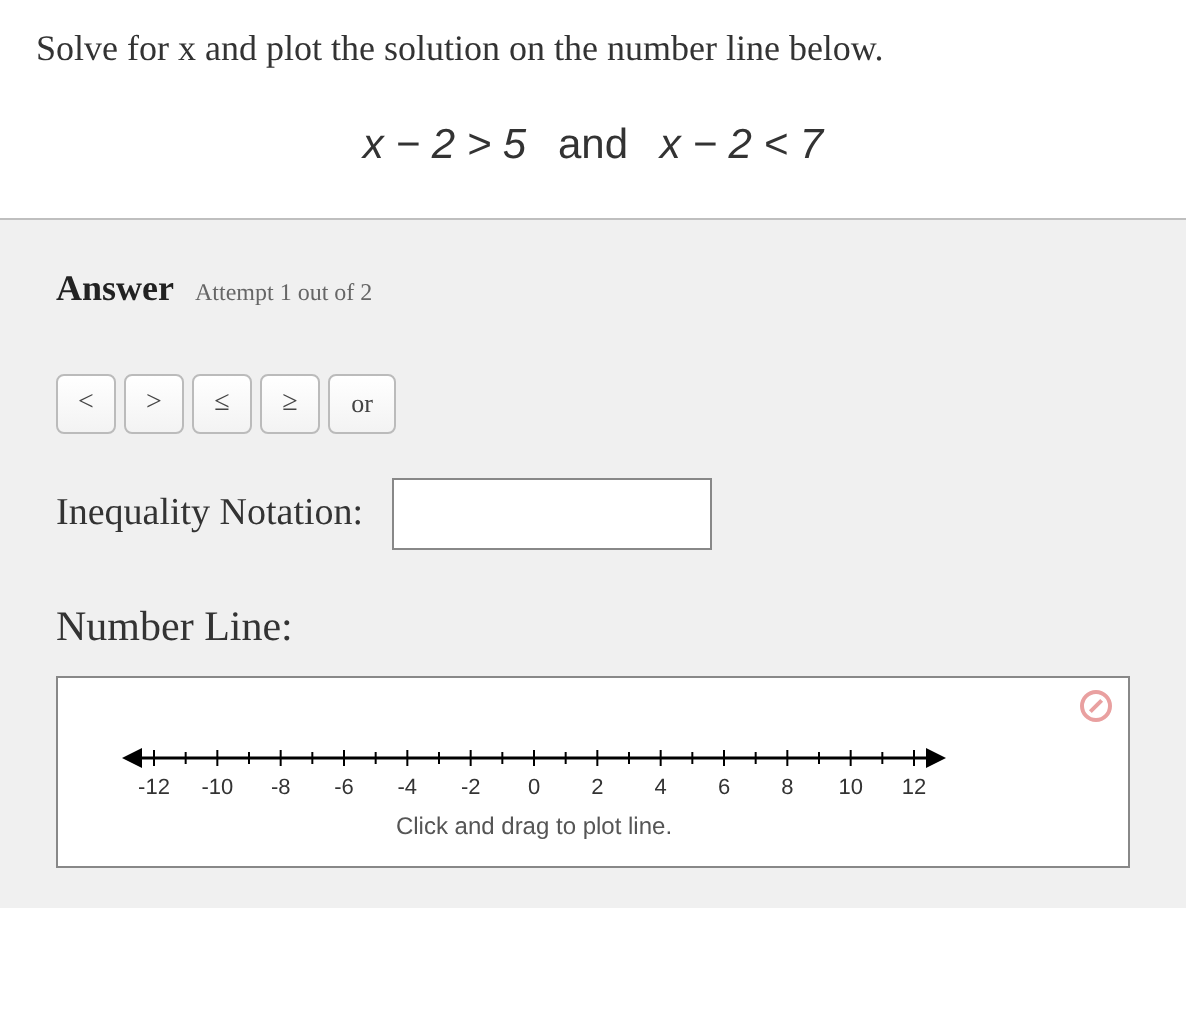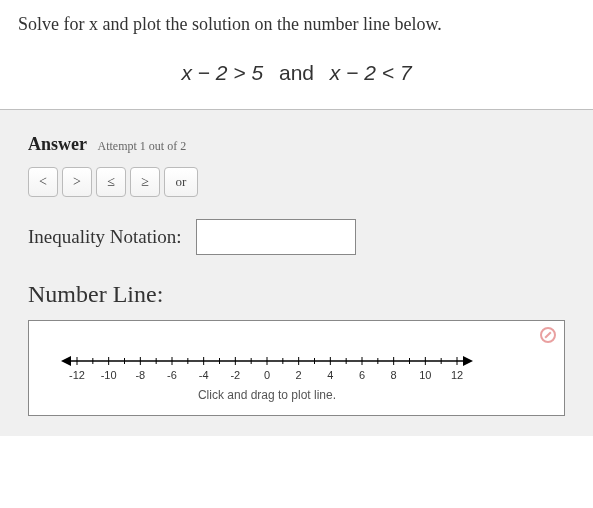--- a/index.html
+++ b/index.html
@@ -22,21 +22,21 @@
     font-style: italic;
   }
   .equation .op { font-style: normal; }
   .panel {
     background: #f0f0f0;
     border-top: 1px solid #bfbfbf;
     padding: 24px 28px 20px 28px;
   }
   .answer-row {
     font-size: 18px;
-    margin-bottom: 12px;
+    margin-bottom: 32px;
   }
   .answer-label { font-weight: 600; color:#222;}
   .attempt { font-size: 12px; color: #666; margin-left: 6px;}
   .btn-row {
     display: flex;
     gap: 4px;
     margin-bottom: 22px;
   }
   .ineq-btn {
     width: 30px;
@@ -66,21 +66,21 @@
   .ineq-input {
     width: 160px;
     height: 36px;
     border: 1px solid #888;
     background: #fff;
     box-sizing: border-box;
     padding: 4px 6px;
     font-size: 16px;
   }
   .nl-label {
-    font-size: 24px;
+    font-size: 21px;
     margin-bottom: 12px;
   }
   .nl-box {
     border: 1px solid #888;
     background: #fff;
     padding: 28px 10px 8px 28px;
     position: relative;
     height: 96px;
     box-sizing: border-box;
   }

